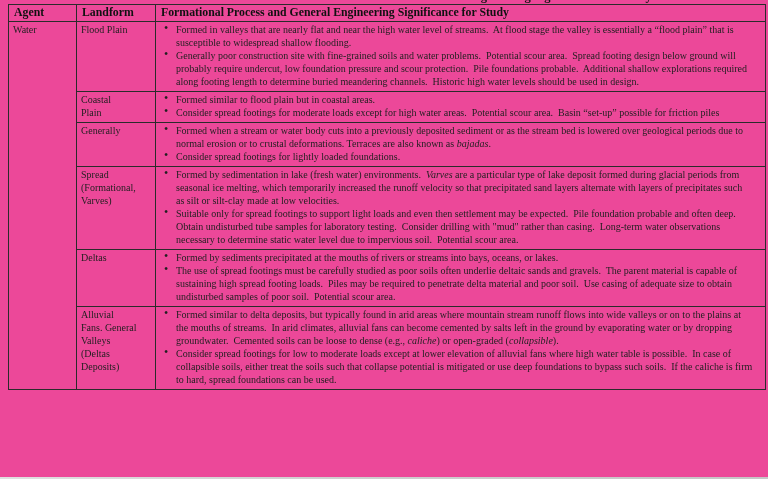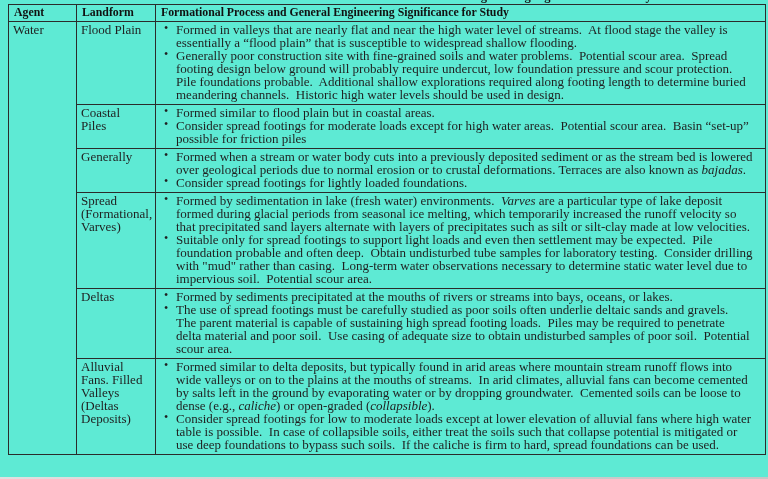--- a/index.html
+++ b/index.html
@@ -1,19 +1,19 @@
 <!DOCTYPE html>
 <html><head>
 <meta charset="utf-8">
 <style>
   html,body{margin:0;padding:0;background:#e9e9e9;}
   .page{
     position:relative;
     width:768px;height:479px;
-    background:#5eead4;
+    background:#ec4899;
     overflow:hidden;
     font-family:"Liberation Serif","DejaVu Serif",serif;
     color:#1f1f1f;
   }
   .cropped-heading{
     position:absolute;top:0;left:0;width:768px;height:4px;
     overflow:hidden;
   }
   .cropped-heading span{
     display:block;
@@ -26,21 +26,21 @@
   }
   table.landform-table{
     position:absolute;top:4px;left:8px;
     width:757px;
     border-collapse:collapse;
     table-layout:fixed;
   }
   th,td{
     border:1.2px solid #2b2b2b;
     vertical-align:top;
-    font-size:13px;
+    font-size:10px;
     line-height:13px;
   }
   th{
     font-size:11.8px;
     font-weight:bold;
     text-align:left;
     padding:1px 5px 2px 5px;
     color:#111;
   }
   td{padding:1px 4px 2px 4px;}
@@ -98,21 +98,21 @@
           <td class="process-cell">
             <ul class="bullets">
               <li>Formed in valleys that are nearly flat and near the high water level of streams.  At flood stage the valley is essentially a “flood plain” that is susceptible to widespread shallow flooding.</li>
               <li>Generally poor construction site with fine-grained soils and water problems.  Potential scour area.  Spread footing design below ground will probably require undercut, low foundation pressure and scour protection.  Pile foundations probable.  Additional shallow explorations required along footing length to determine buried meandering channels.  Historic high water levels should be used in design.</li>
             </ul>
           </td>
         </tr>
         <tr>
           <td class="landform-cell">
             <div>Coastal</div>
-            <div>Piles</div>
+            <div>Plain</div>
           </td>
           <td class="process-cell">
             <ul class="bullets">
               <li>Formed similar to flood plain but in coastal areas.</li>
               <li>Consider spread footings for moderate loads except for high water areas.  Potential scour area.  Basin “set-up” possible for friction piles</li>
             </ul>
           </td>
         </tr>
         <tr>
           <td class="landform-cell">
@@ -145,21 +145,21 @@
           <td class="process-cell">
             <ul class="bullets">
               <li>Formed by sediments precipitated at the mouths of rivers or streams into bays, oceans, or lakes.</li>
               <li>The use of spread footings must be carefully studied as poor soils often underlie deltaic sands and gravels.  The parent material is capable of sustaining high spread footing loads.  Piles may be required to penetrate delta material and poor soil.  Use casing of adequate size to obtain undisturbed samples of poor soil.  Potential scour area.</li>
             </ul>
           </td>
         </tr>
         <tr>
           <td class="landform-cell">
             <div>Alluvial</div>
-            <div>Fans. Filled</div>
+            <div>Fans. General</div>
             <div>Valleys</div>
             <div>(Deltas</div>
             <div>Deposits)</div>
           </td>
           <td class="process-cell">
             <ul class="bullets">
               <li>Formed similar to delta deposits, but typically found in arid areas where mountain stream runoff flows into wide valleys or on to the plains at the mouths of streams.  In arid climates, alluvial fans can become cemented by salts left in the ground by evaporating water or by dropping groundwater.  Cemented soils can be loose to dense (e.g., <i>caliche</i>) or open-graded (<i>collapsible</i>).</li>
               <li>Consider spread footings for low to moderate loads except at lower elevation of alluvial fans where high water table is possible.  In case of collapsible soils, either treat the soils such that collapse potential is mitigated or use deep foundations to bypass such soils.  If the caliche is firm to hard, spread foundations can be used.</li>
             </ul>
           </td>

